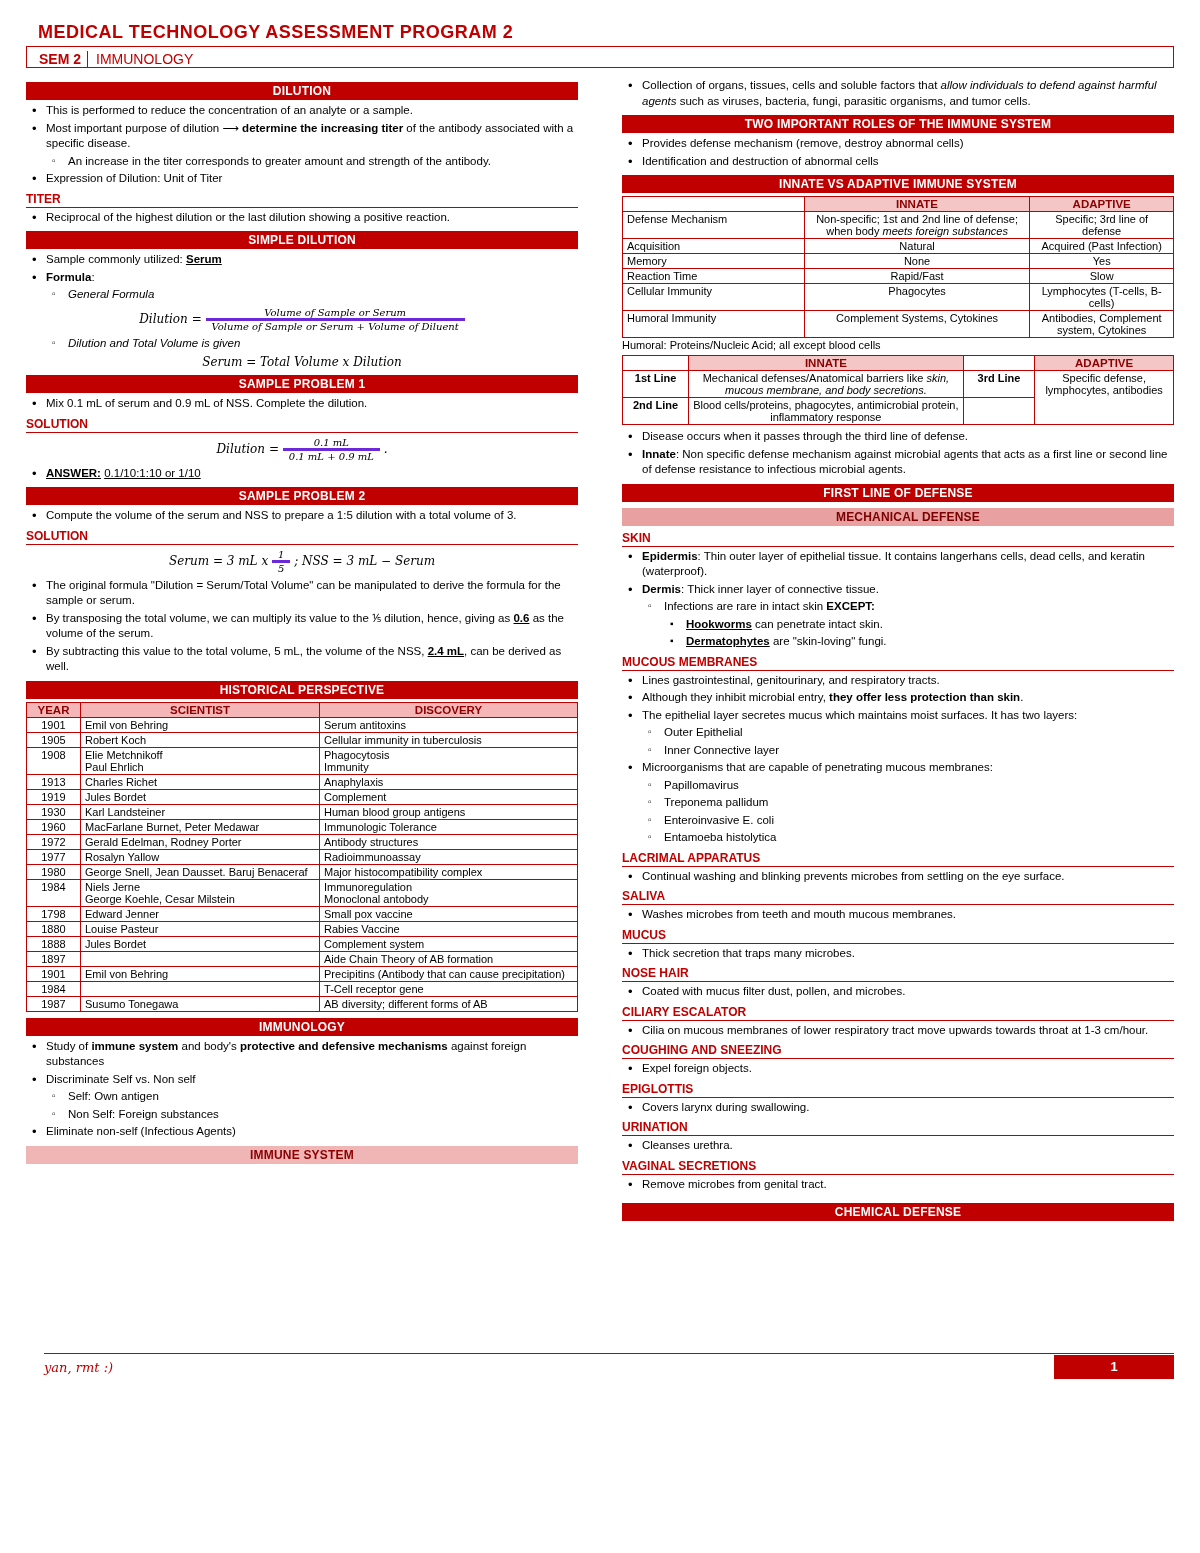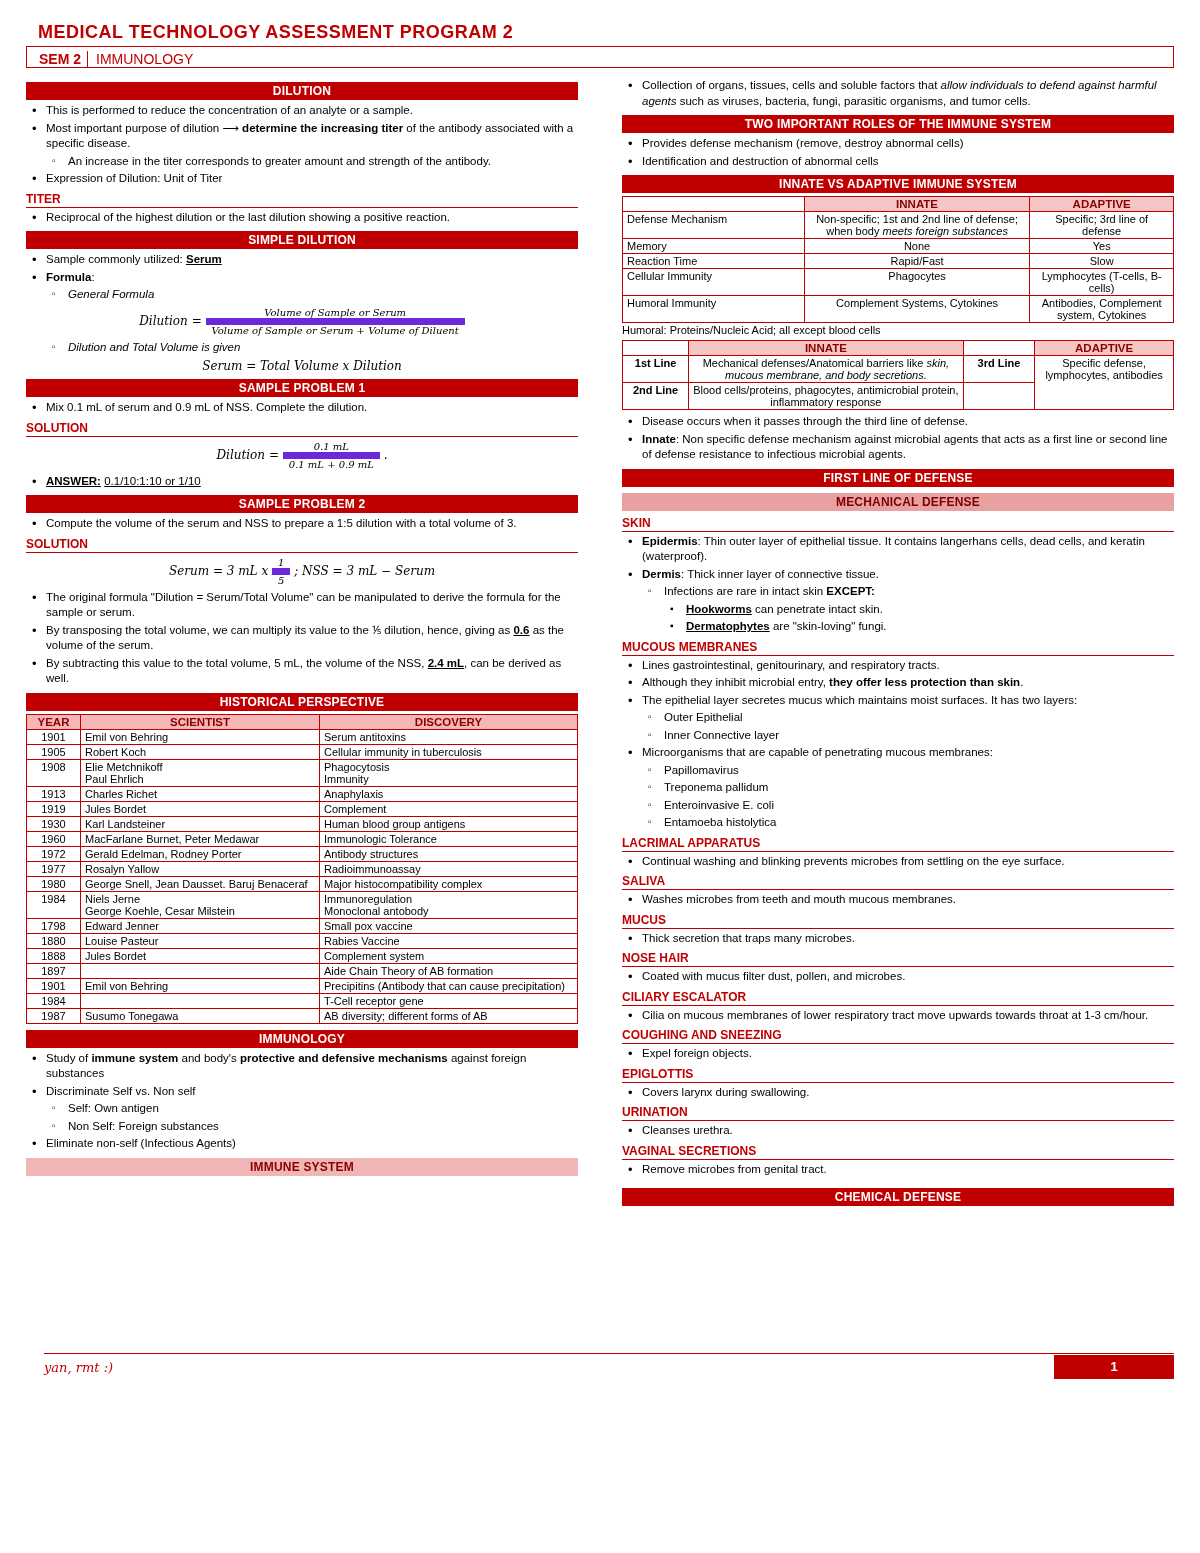--- a/index.html
+++ b/index.html
@@ -47,21 +47,21 @@
   li.b2::before { content:"▫"; position:absolute; left:26px; top:0px; font-size:10px; }
   li.b3 { padding-left:64px; }
   li.b3::before { content:"▪"; position:absolute; left:48px; top:0px; font-size:10px; }
   .bold { font-weight:bold; }
   .ul { text-decoration:underline; }
   .it { font-style:italic; }
   .bu { font-weight:bold; text-decoration:underline; }
 
   .formula { text-align:center; font-family:"DejaVu Serif", serif; font-style:italic; margin:4px 0; font-size:12px; }
   .frac { display:inline-block; vertical-align:middle; text-align:center; }
-  .frac .num { display:block; border-bottom:7px solid #6d28d9; padding:0 6px; font-size:10px; }
+  .frac .num { display:block; border-bottom:3px solid #6d28d9; padding:0 6px; font-size:10px; }
   .frac .den { display:block; padding:0 6px; font-size:10px; }
 
   
   table { border-collapse:collapse; width:100%; font-size:11px; }
   th, td { border:1px solid #c00000; padding:1px 4px; vertical-align:top; }
   th { background:#f4c6c6; color:#8b0000; font-weight:bold; text-align:center; font-size:11.5px; }
   td.c { text-align:center; }
   .hist th { background:#f4b6b6; }
   .hist td { font-size:11px; }
   .hist td.yr { text-align:center; width:54px; }
@@ -286,20 +286,25 @@
             <th style="width:33%; background:#fff; border-color:#c00000;"></th>
             <th>INNATE</th>
             <th>ADAPTIVE</th>
           </tr>
         </thead>
         <tbody>
             <tr>
               <td>Defense Mechanism</td>
               <td class="c">Non-specific; 1st and 2nd line of defense; when body <span class="it">meets foreign substances</span></td>
               <td class="c">Specific; 3rd line of defense</td>
+            </tr>
+            <tr>
+              <td>Acquisition</td>
+              <td class="c">Natural</td>
+              <td class="c">Acquired (Past Infection)</td>
             </tr>
             <tr>
               <td>Memory</td>
               <td class="c">None</td>
               <td class="c">Yes</td>
             </tr>
             <tr>
               <td>Reaction Time</td>
               <td class="c">Rapid/Fast</td>
               <td class="c">Slow</td>

